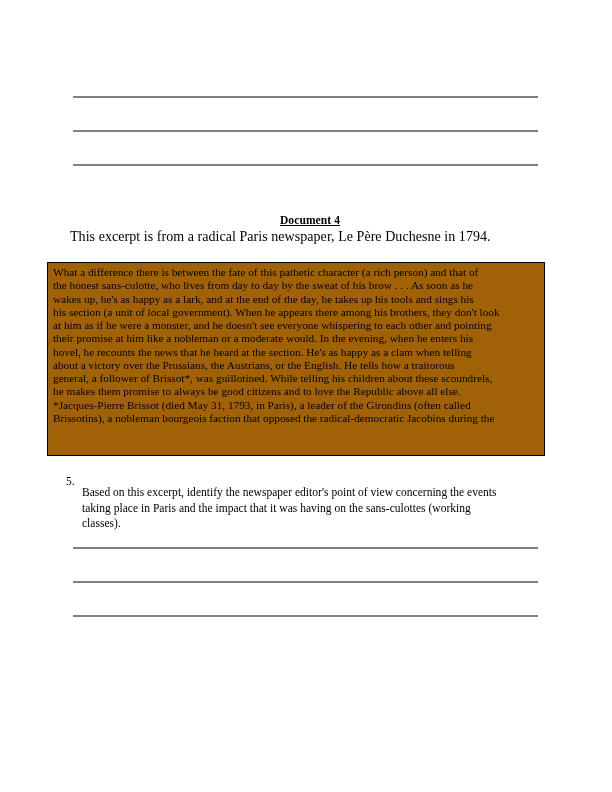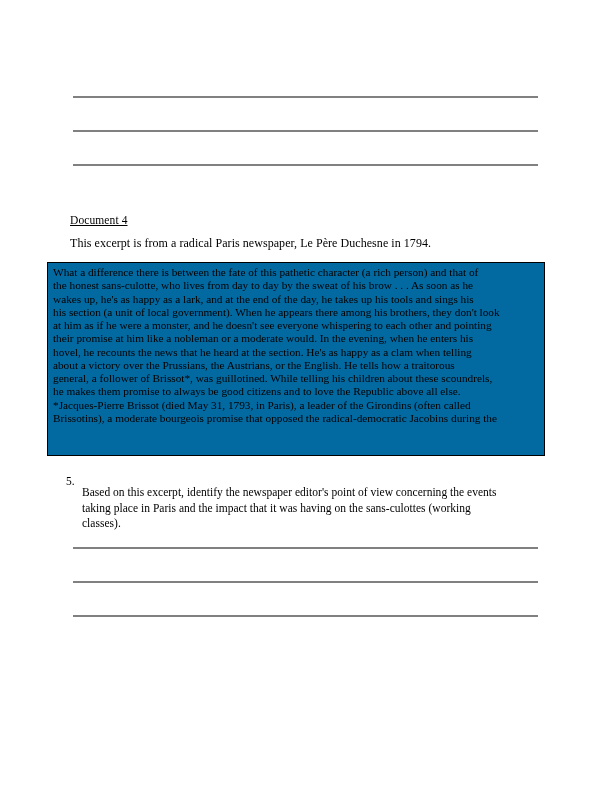--- a/index.html
+++ b/index.html
@@ -45,42 +45,43 @@
 
   
   .doc-heading-block {
     position: absolute;
     left: 70px;
     top: 213px;
     width: 480px;
   }
   .doc-title {
     font-size: 11.5px;
-    font-weight: normal;
+    font-weight: bold;
     text-decoration: underline;
     line-height: 14px;
     letter-spacing: 0.1px;
+    text-align: center;
   }
   .doc-subtitle {
-    font-size: 12px;
+    font-size: 14px;
     line-height: 15px;
-    margin-top: 9px;
+    margin-top: 2px;
     letter-spacing: 0.05px;
   }
 
   
   .excerpt-box {
     position: absolute;
     left: 47px;
     top: 262px;
     width: 498px;
     height: 194px;
     border: 1.5px solid #000000;
     box-sizing: border-box;
-    background: #0369a1;
+    background: #a16207;
   }
   .excerpt-inner {
     padding: 3px 5px 0 5px;
   }
   .excerpt-line {
     font-size: 11.3px;
     line-height: 13.25px;
     white-space: nowrap;
     letter-spacing: -0.02px;
   }
@@ -131,21 +132,21 @@
       <div class="excerpt-line">the honest sans-culotte, who lives from day to day by the sweat of his brow . . . As soon as he</div>
       <div class="excerpt-line">wakes up, he's as happy as a lark, and at the end of the day, he takes up his tools and sings his</div>
       <div class="excerpt-line">his section (a unit of local government). When he appears there among his brothers, they don't look</div>
       <div class="excerpt-line">at him as if he were a monster, and he doesn't see everyone whispering to each other and pointing</div>
       <div class="excerpt-line">their promise at him like a nobleman or a moderate would. In the evening, when he enters his</div>
       <div class="excerpt-line">hovel, he recounts the news that he heard at the section. He's as happy as a clam when telling</div>
       <div class="excerpt-line">about a victory over the Prussians, the Austrians, or the English. He tells how a traitorous</div>
       <div class="excerpt-line">general, a follower of Brissot*, was guillotined. While telling his children about these scoundrels,</div>
       <div class="excerpt-line">he makes them promise to always be good citizens and to love the Republic above all else.</div>
       <div class="excerpt-line">*Jacques-Pierre Brissot (died May 31, 1793, in Paris), a leader of the Girondins (often called</div>
-      <div class="excerpt-line">Brissotins), a moderate bourgeois promise that opposed the radical-democratic Jacobins during the</div>
+      <div class="excerpt-line">Brissotins), a nobleman bourgeois faction that opposed the radical-democratic Jacobins during the</div>
     </div>
   </div>
 
   <div class="question">
     <div class="question-number">5.</div>
     <div class="question-body">
       <div class="q-line">Based on this excerpt, identify the newspaper editor's point of view concerning the events</div>
       <div class="q-line">taking place in Paris and the impact that it was having on the sans-culottes (working</div>
       <div class="q-line">classes).</div>
     </div>

